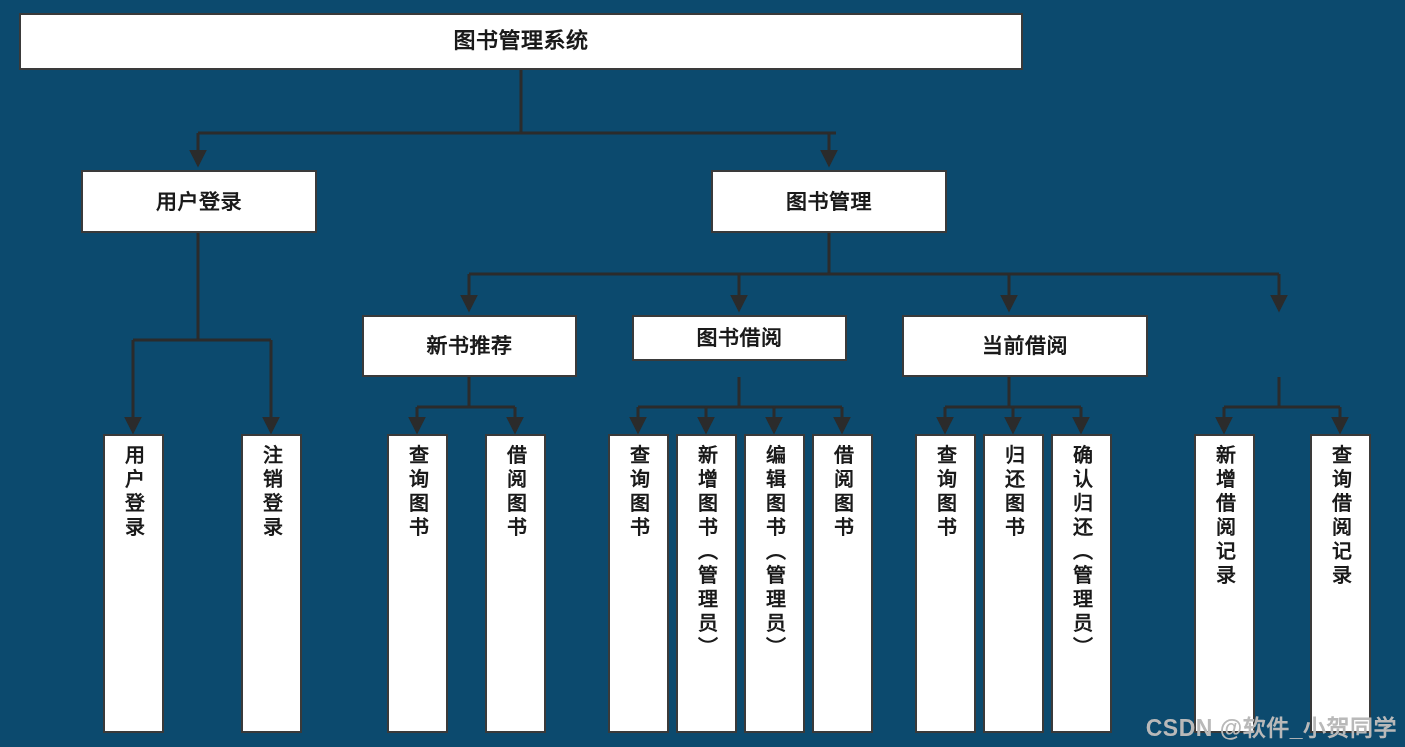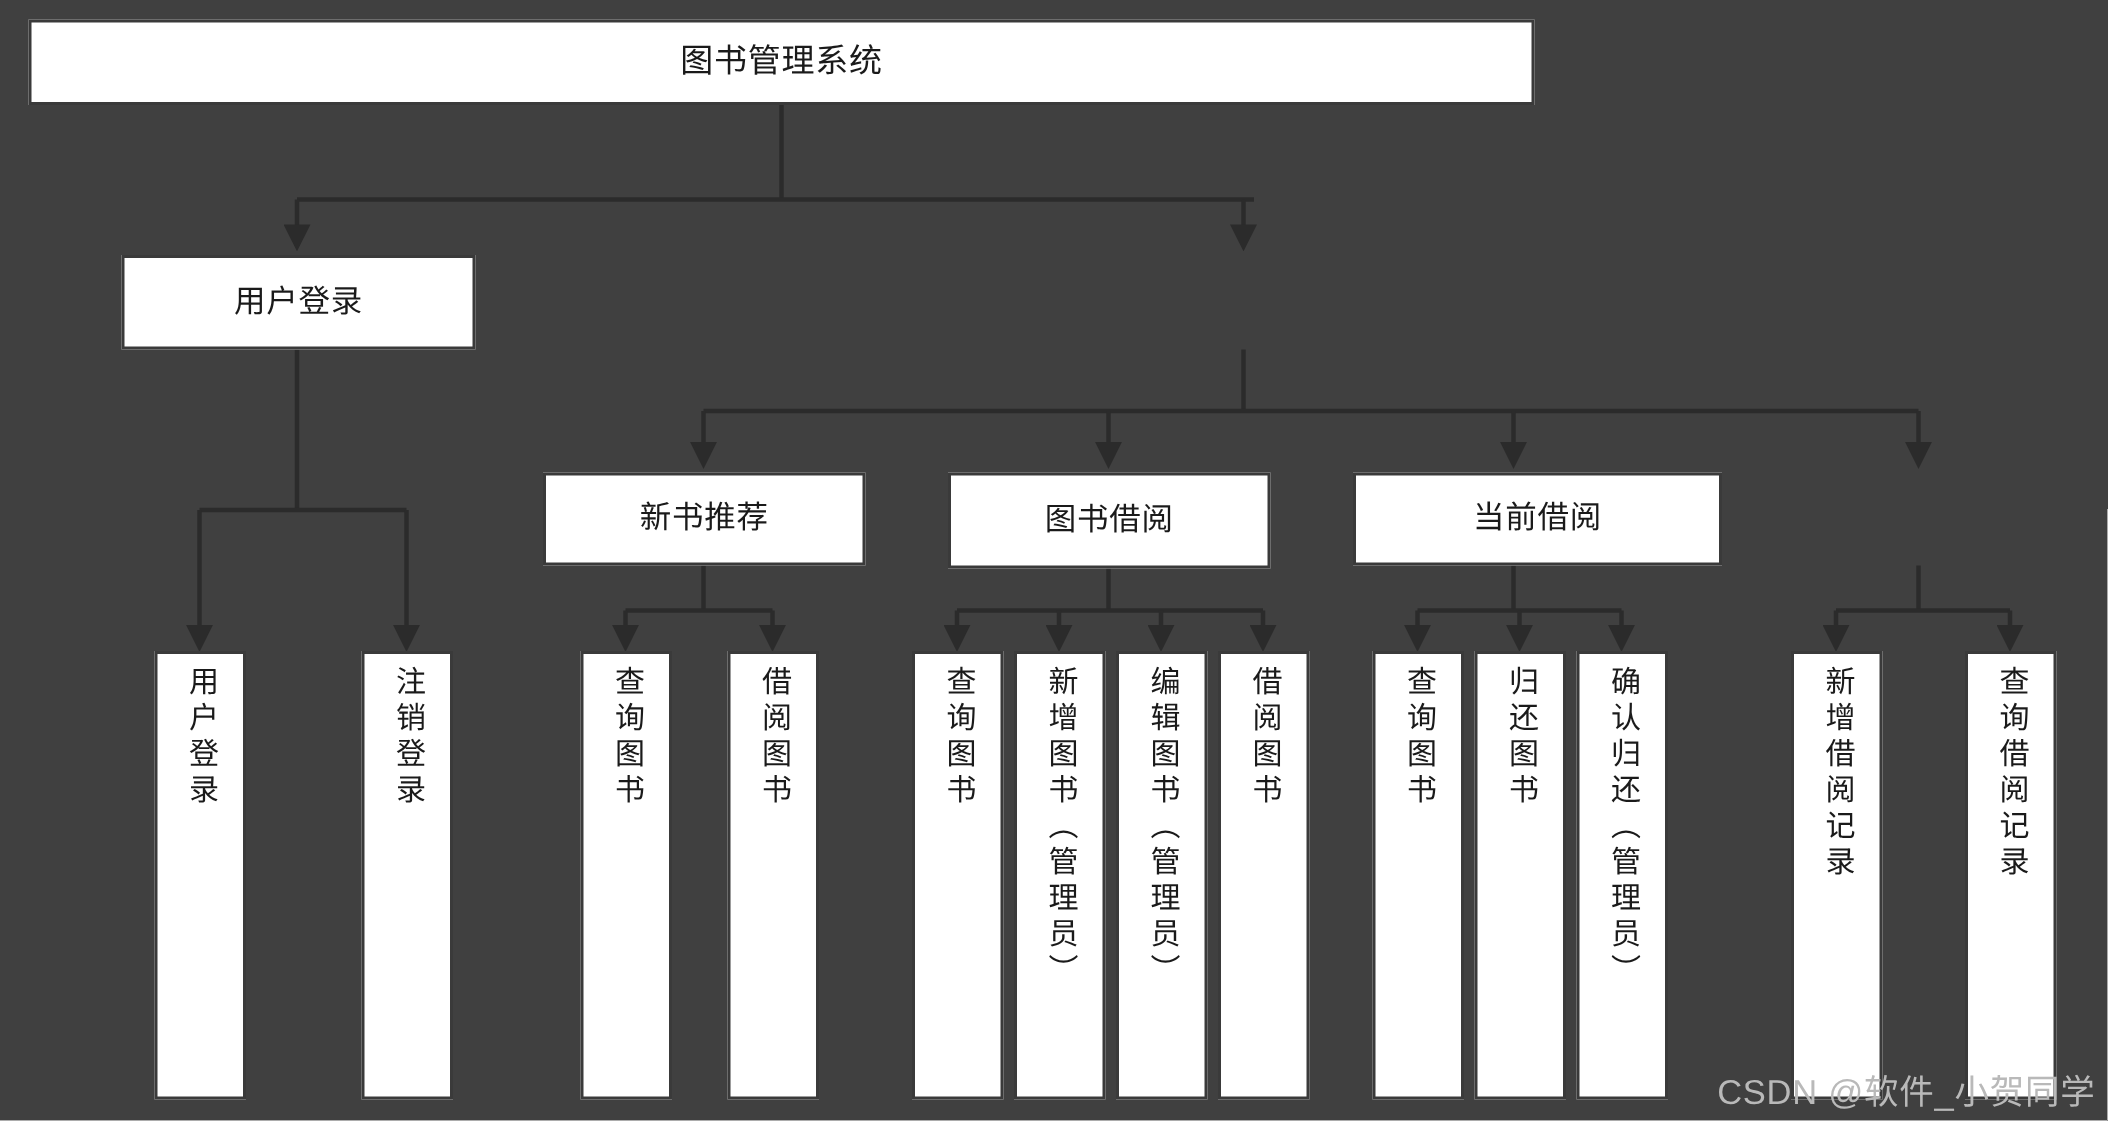--- a/index.html
+++ b/index.html
@@ -5,22 +5,23 @@
 <style>
   html,body{margin:0;padding:0;background:#ffffff;}
   body{
     font-family:"Liberation Sans","DejaVu Sans",sans-serif;
     -webkit-font-smoothing:antialiased;
   }
   #canvas{
     position:relative;
     width:1405px;
     height:747px;
-    background:#404040;
+    background:#0c4a6e;
     overflow:hidden;
+    font-weight:bold;
   }
   #edges{
     position:absolute;
     left:0;top:0;
     width:1405px;
     height:747px;
     pointer-events:none;
   }
   .node{
     position:absolute;
@@ -123,25 +124,28 @@
     </g>
   </svg>
 
   <div class="node h root" style="left:19px;top:13px;width:1004px;height:57px;">
     <span class="label">图书管理系统</span>
   </div>
 
   <div class="node h" style="left:81px;top:170px;width:236px;height:63px;">
     <span class="label">用户登录</span>
   </div>
+  <div class="node h" style="left:711px;top:170px;width:236px;height:63px;">
+    <span class="label">图书管理</span>
+  </div>
 
   <div class="node h" style="left:362px;top:315px;width:215px;height:62px;">
     <span class="label">新书推荐</span>
   </div>
-  <div class="node h" style="left:632px;top:315px;width:215px;height:64px;">
+  <div class="node h" style="left:632px;top:315px;width:215px;height:46px;">
     <span class="label">图书借阅</span>
   </div>
   <div class="node h" style="left:902px;top:315px;width:246px;height:62px;">
     <span class="label">当前借阅</span>
   </div>
 
   <div class="node v" style="left:103px;top:434px;width:61px;height:299px;">
     <span class="label">用户登录</span>
   </div>
   <div class="node v" style="left:241px;top:434px;width:61px;height:299px;">

